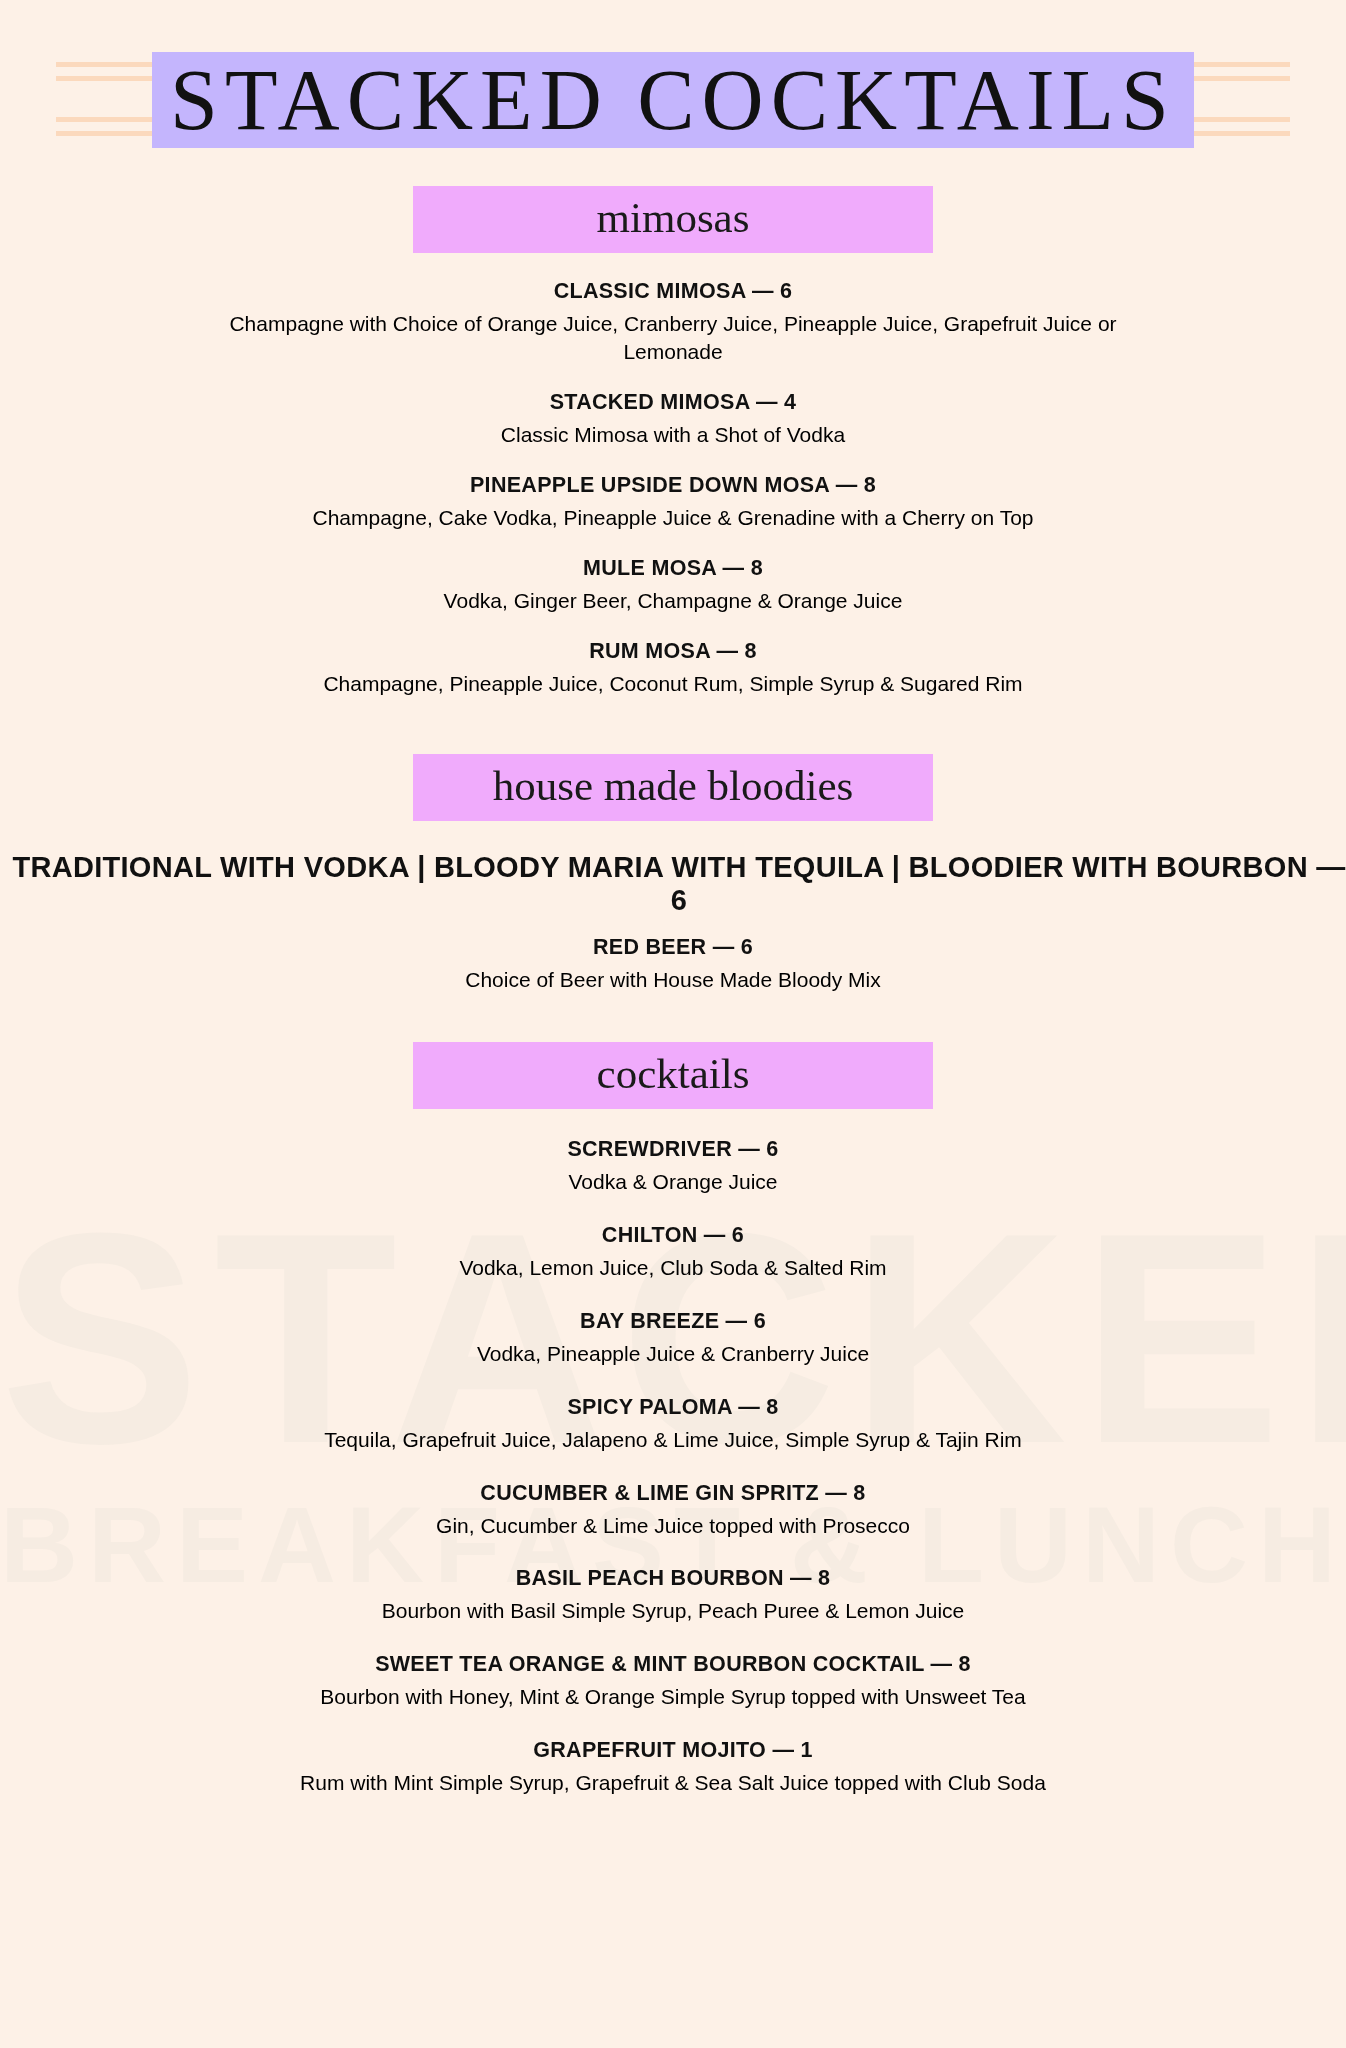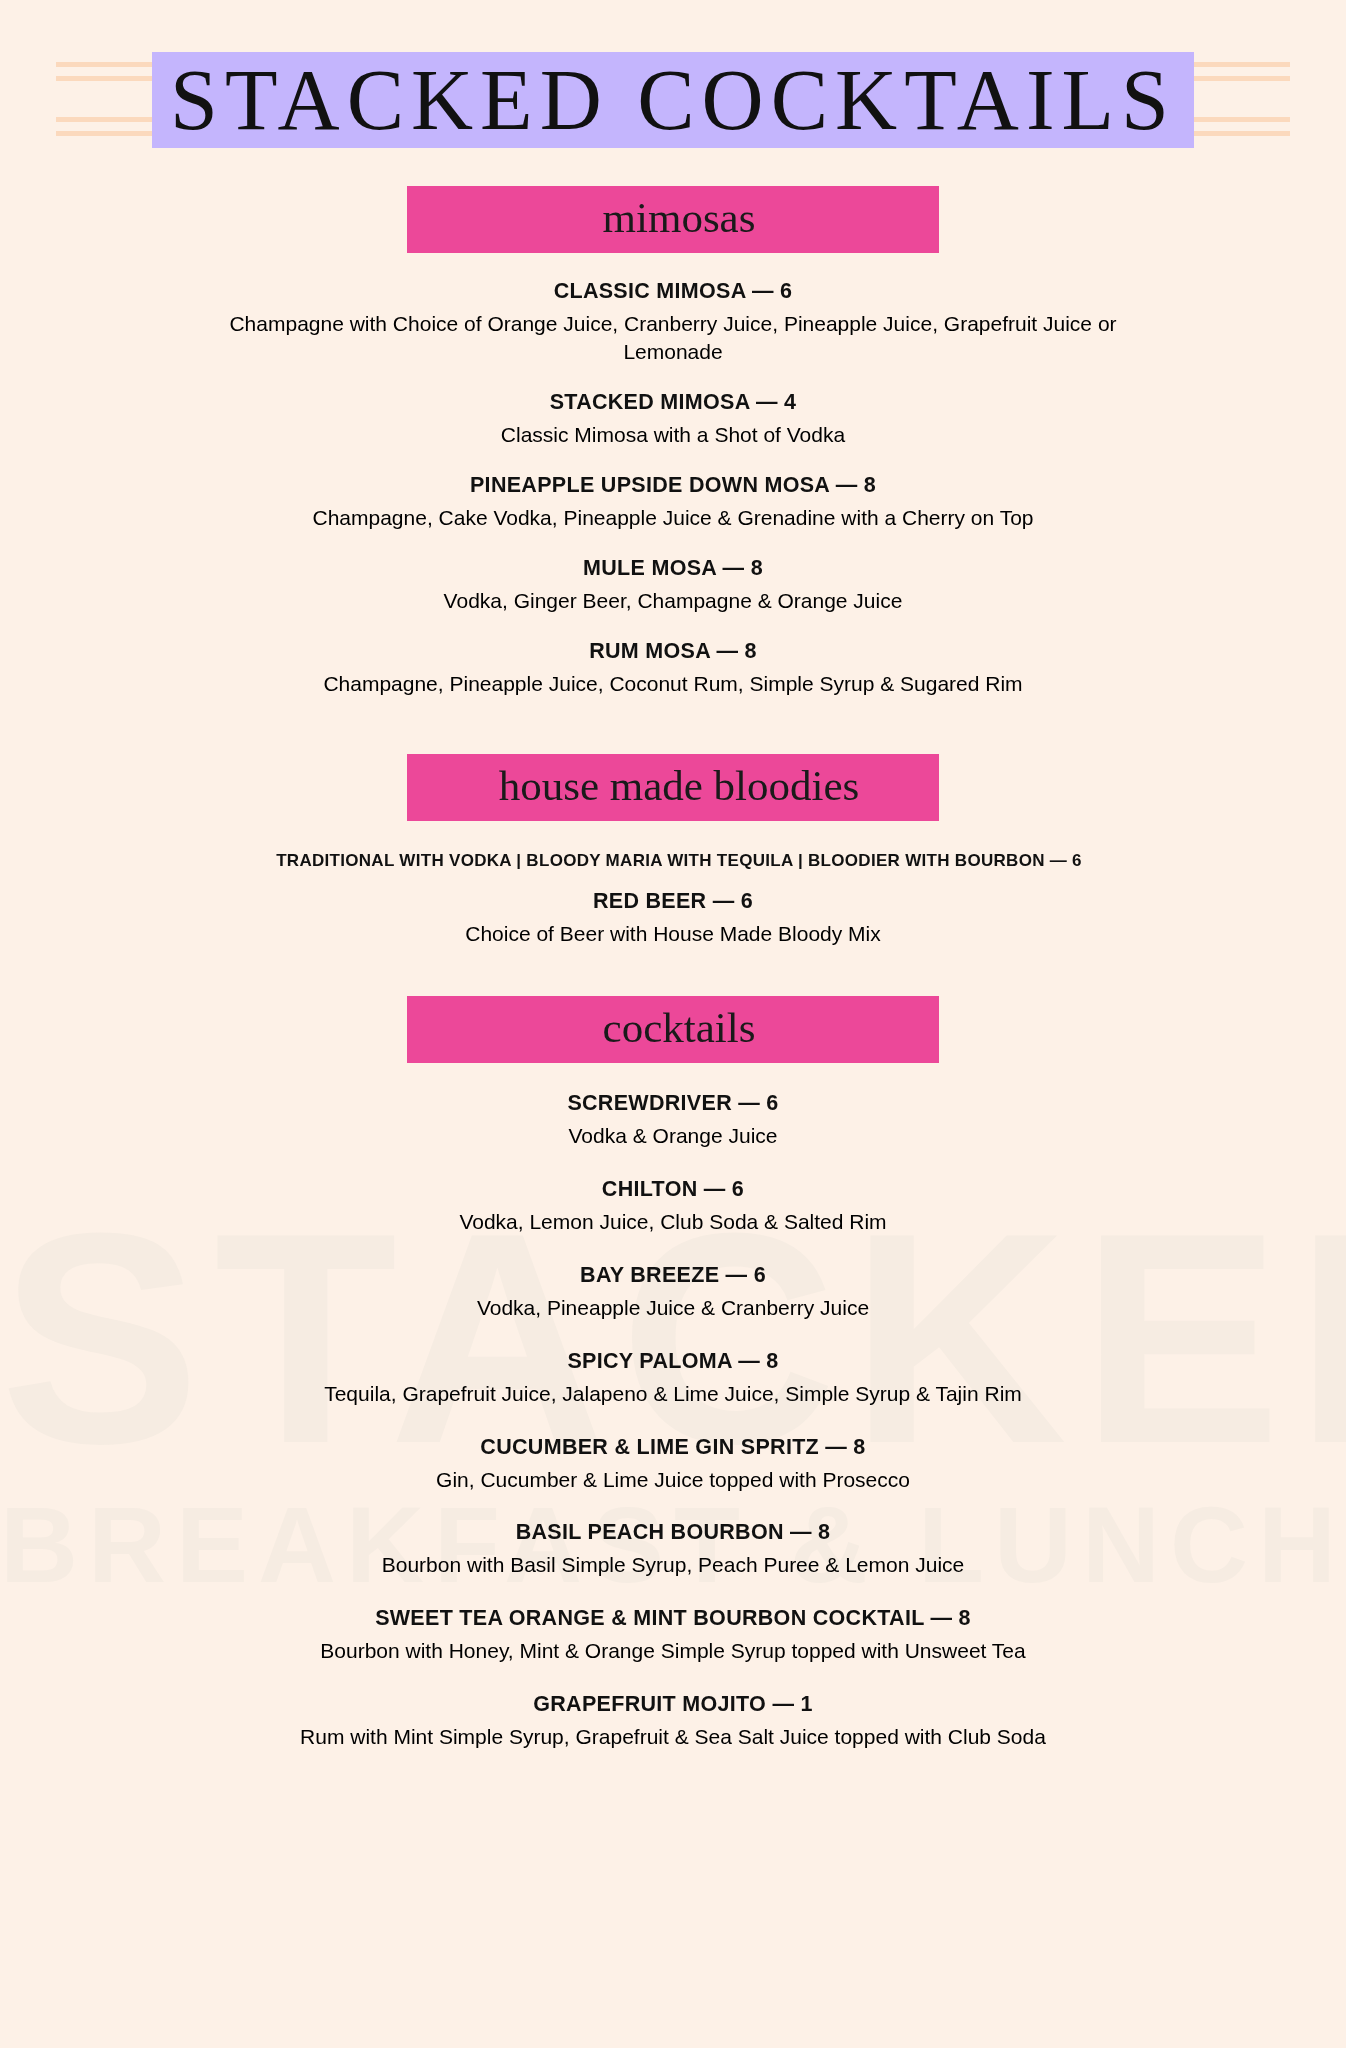--- a/index.html
+++ b/index.html
@@ -91,26 +91,26 @@
   }
   .title-text span {
     background: #c4b5fd;
     padding: 0 18px;
   }
 
   
   .section-banner {
     margin: 0 auto;
     width: 520px;
-    background: #ec4899;
+    background: #f0abfc;
     text-align: center;
     font-family: "Liberation Serif", serif;
     font-size: 43px;
     color: #1a1a1a;
-    padding: 9px 0 13px 12px;
+    padding: 9px 0 13px 0;
     line-height: 1.05;
   }
 
   .sec-mimosas { margin-top: 38px; }
   .sec-bloodies { margin-top: 56px; }
   .sec-cocktails { margin-top: 48px; }
 
   
   .items { margin-top: 26px; }
   .item { text-align: center; margin-bottom: 24px; }
@@ -124,21 +124,21 @@
   }
   .item-desc {
     font-family: "Liberation Sans", sans-serif;
     font-size: 21px;
     color: #000000;
     line-height: 1.33;
     max-width: 900px;
     margin: 0 auto;
   }
   .item.no-desc .item-name { margin-bottom: 0; }
-  .item.wide .item-name { font-size: 17px; padding-left: 12px; }
+  .item.wide .item-name { font-size: 29px; padding-left: 12px; }
 
   .bloodies-items { margin-top: 30px; }
   .bloodies-items .item { margin-bottom: 18px; }
   .cocktails-items { margin-top: 28px; }
   .cocktails-items .item { margin-bottom: 27px; }
 </style>
 </head>
 <body>
 
 <div class="watermark">

